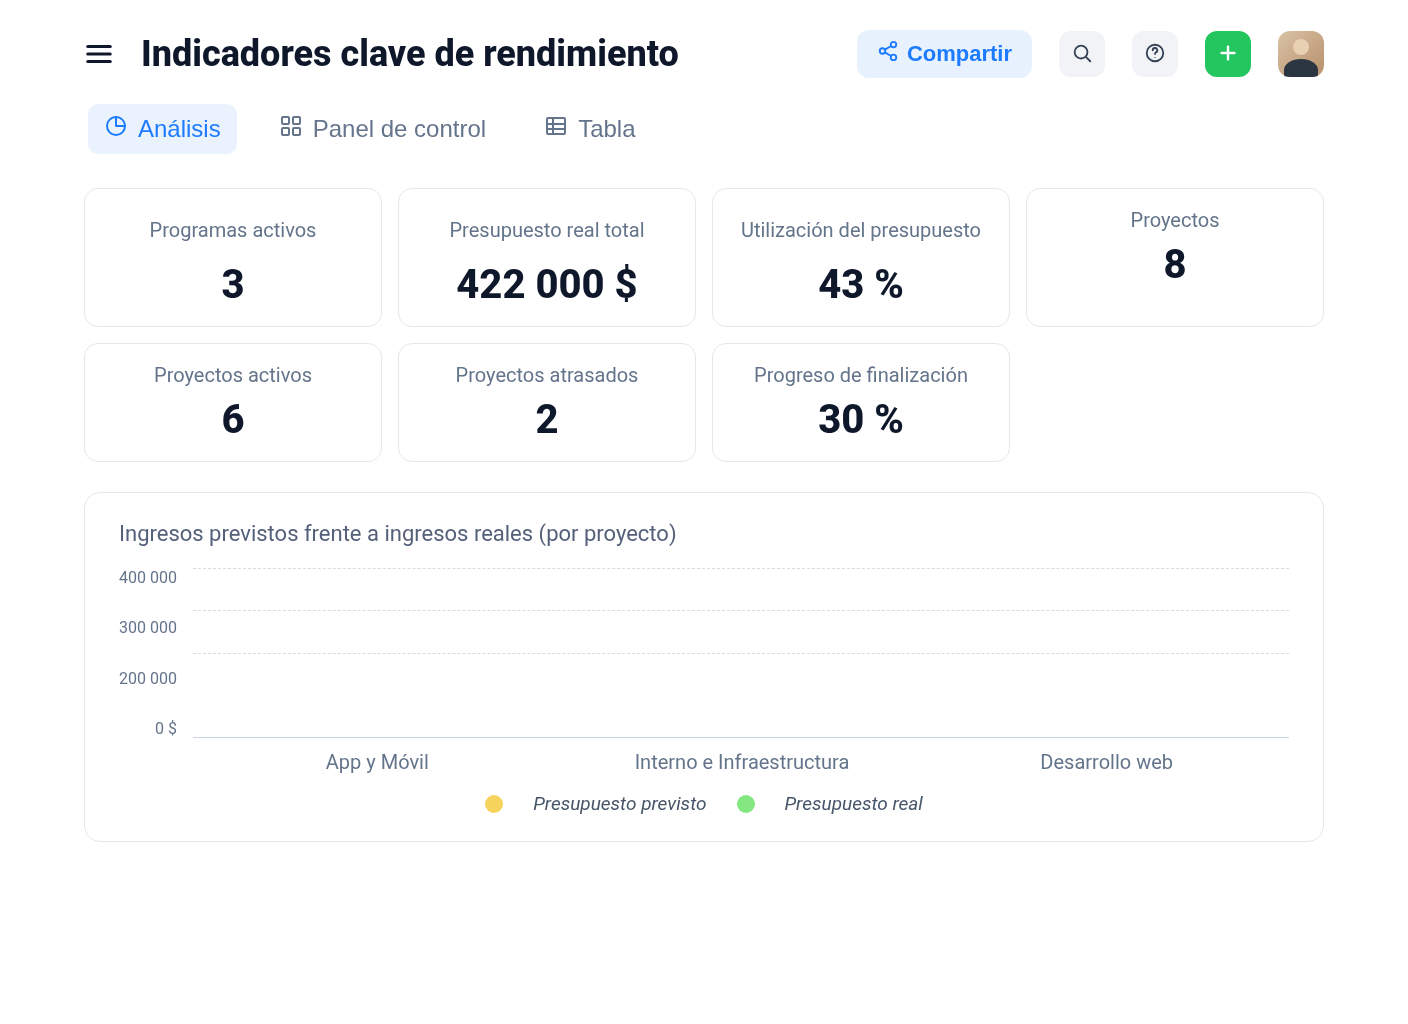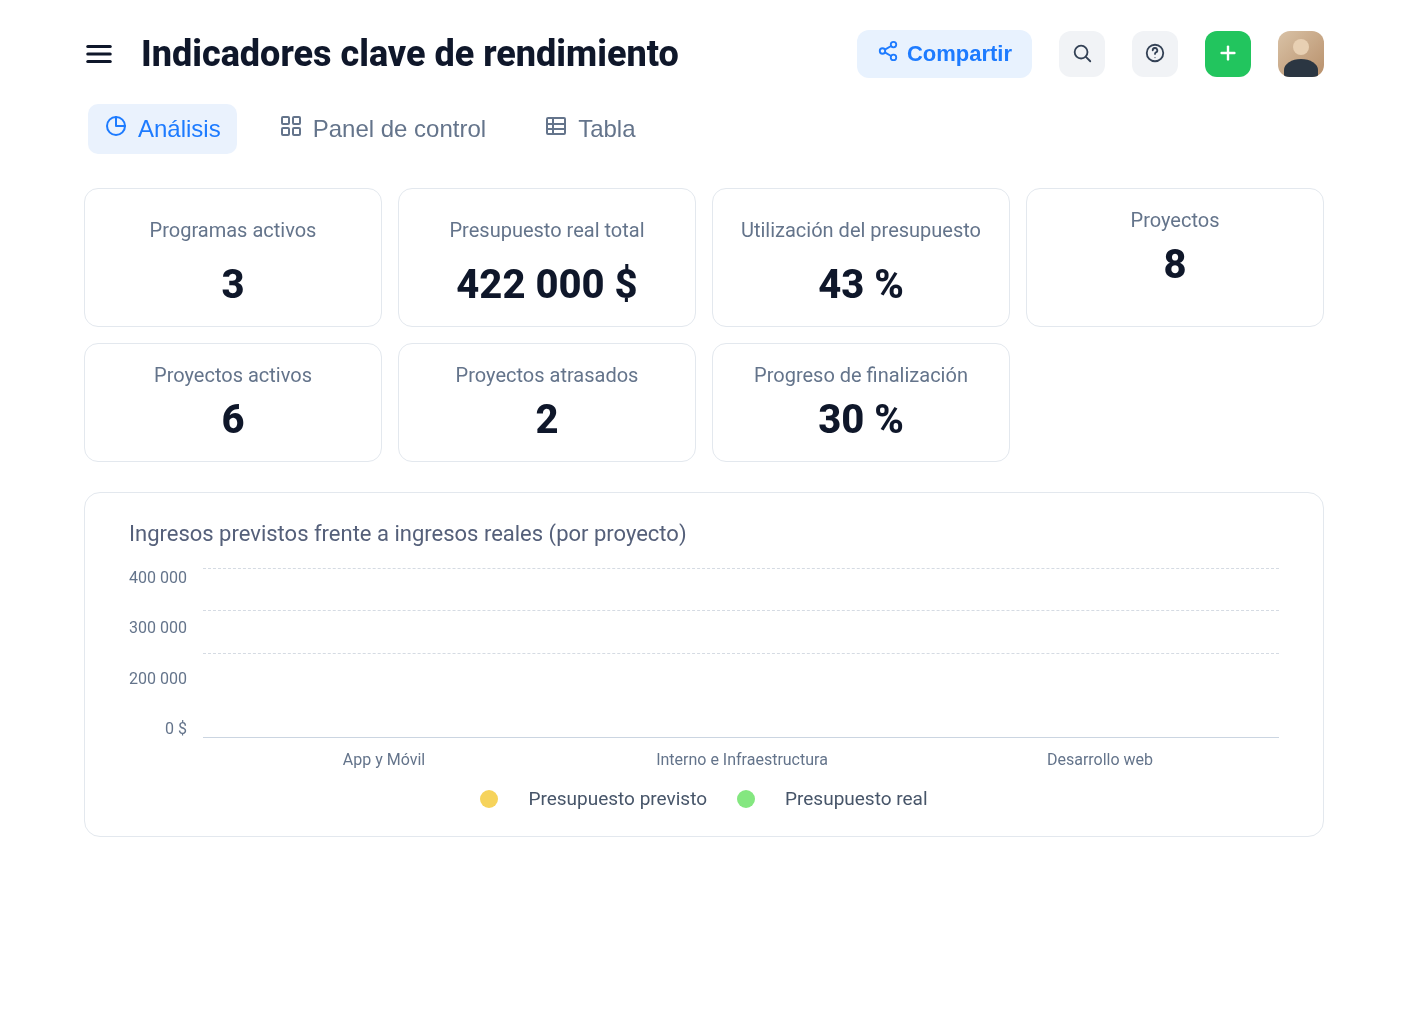--- a/index.html
+++ b/index.html
@@ -99,21 +99,21 @@
     display:flex; align-items:center; justify-content:center;
   }
   .kpi-value {
     color:#0f172a; font-size:40px; font-weight:800;
   }
   .kpi-row2 .kpi-label { min-height: 30px; }
 
   
   .chart-card {
     border:1px solid #e3e8ee; border-radius:16px;
-    padding: 28px 44px 26px;
+    padding: 28px 34px 26px;
   }
   .chart-title { color:#55607a; font-size:22px; margin-bottom:22px; }
   .chart-area {
     display:flex; gap:16px;
   }
   .y-axis {
     display:flex; flex-direction:column; justify-content:space-between;
     height:170px; text-align:right; color:#64748b; font-size:16px;
     padding-top:0;
   }
@@ -131,24 +131,24 @@
   }
   .group { flex:1; display:flex; align-items:flex-end; gap:0; padding:0 22px 0 4px; }
   .bar { flex:1; }
   .bar.green { background:#84e780; }
   .bar.yellow{ background:#f6d35b; }
   .x-axis {
     display:flex; margin-top:12px;
   }
   .x-spacer { width:76px; }
   .x-labels { flex:1; display:flex; }
-  .x-label { flex:1; text-align:center; color:#64748b; font-size:16px; }
+  .x-label { flex:1; text-align:center; color:#64748b; font-size:20px; }
   .legend {
     display:flex; gap:30px; justify-content:center; align-items:center;
-    margin-top:18px; color:#475569; font-size:19px;
+    margin-top:18px; color:#475569; font-size:19px;font-style:italic;
   }
   .swatch { width:18px; height:18px; border-radius:50%; display:inline-block; }
 </style>
 </head>
 <body>
 
 <div class="header">
   <button class="menu-icon" style="background:none;border:none;cursor:pointer;">
     <svg viewBox="0 0 24 24" fill="none" stroke="#0f172a" stroke-width="2.4" stroke-linecap="round">
       <line x1="3" y1="6" x2="21" y2="6"></line>

